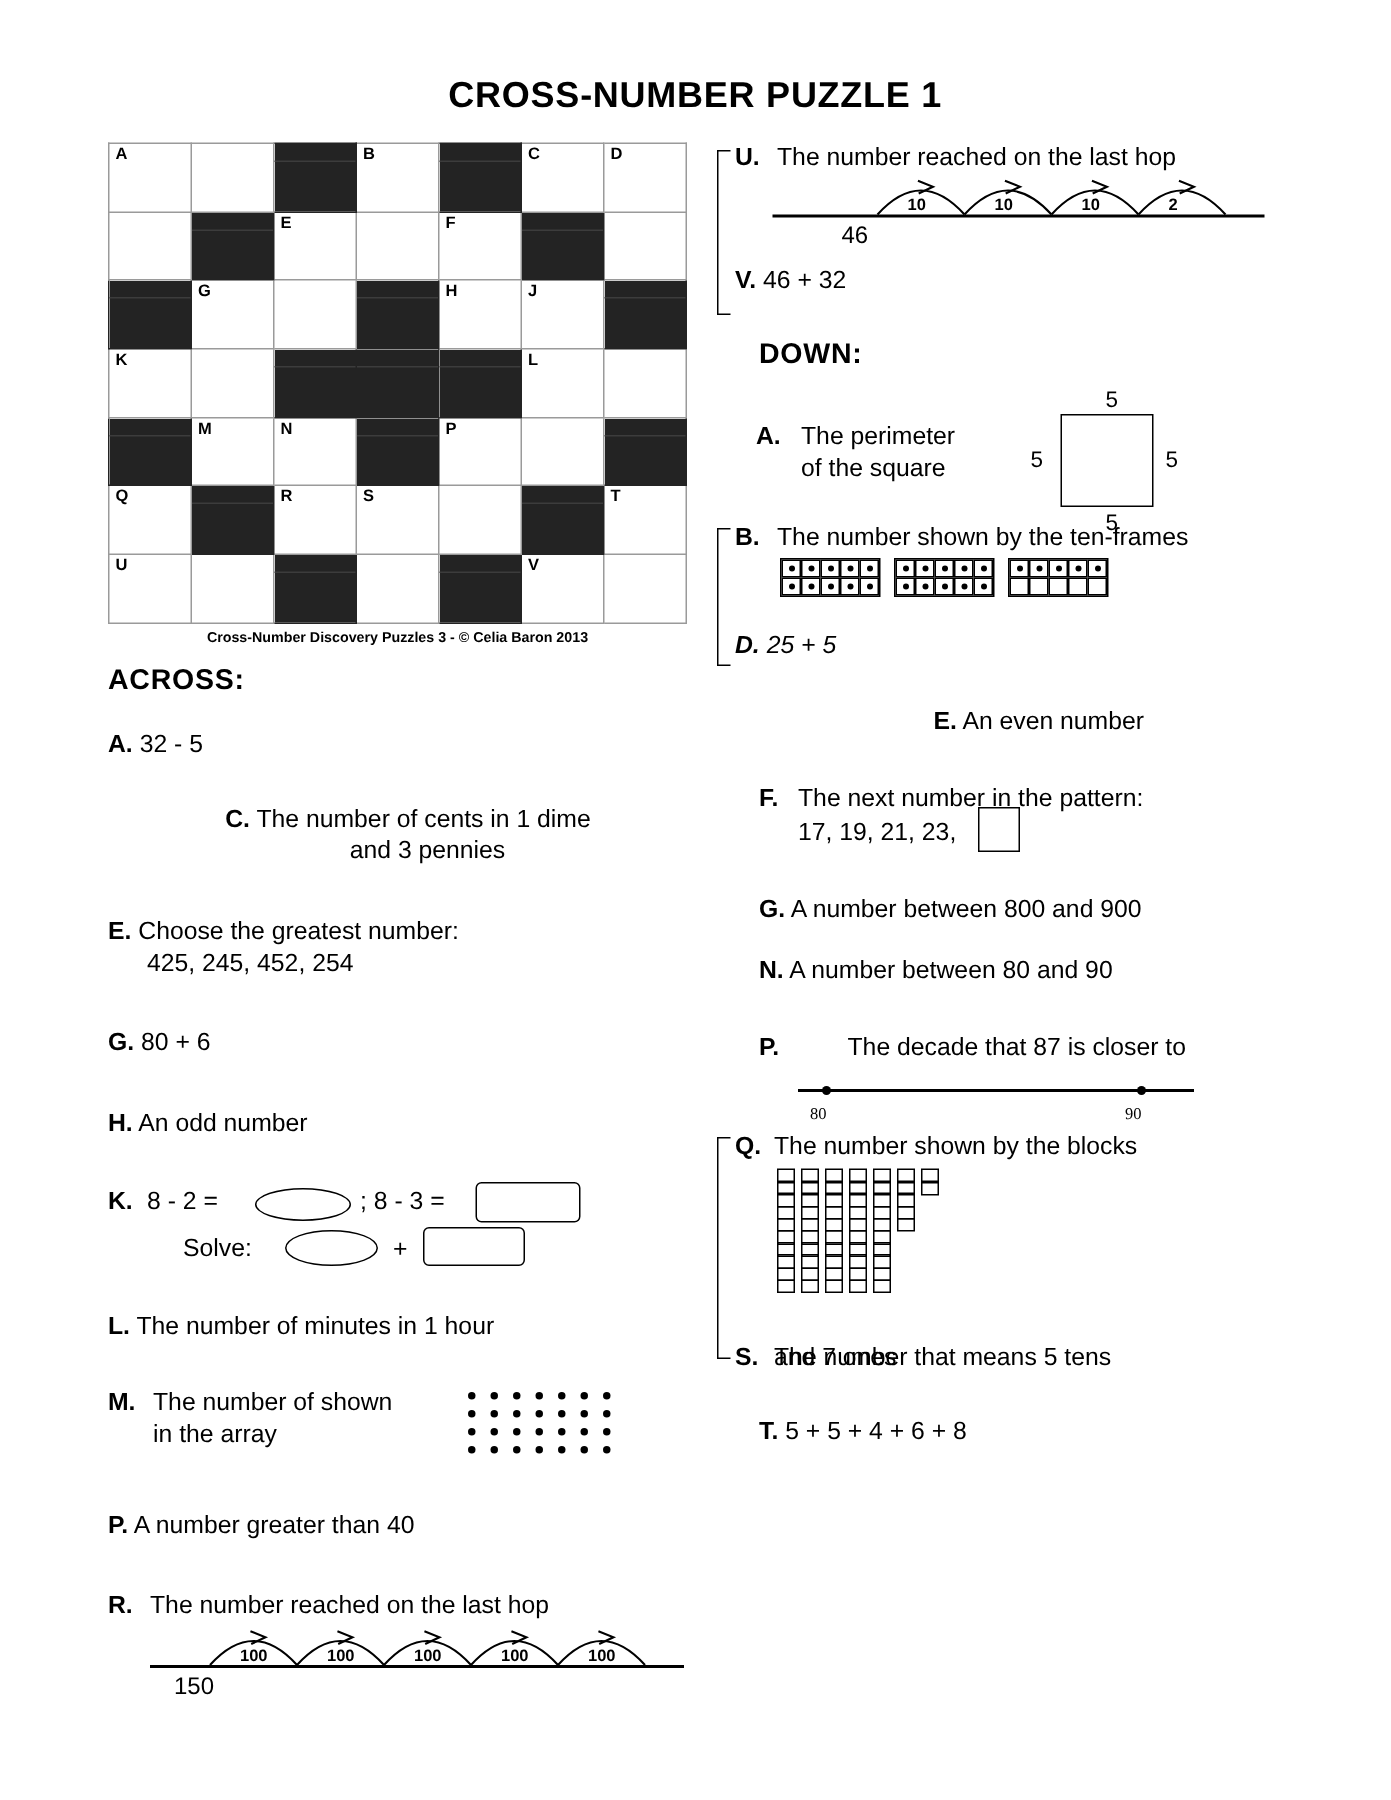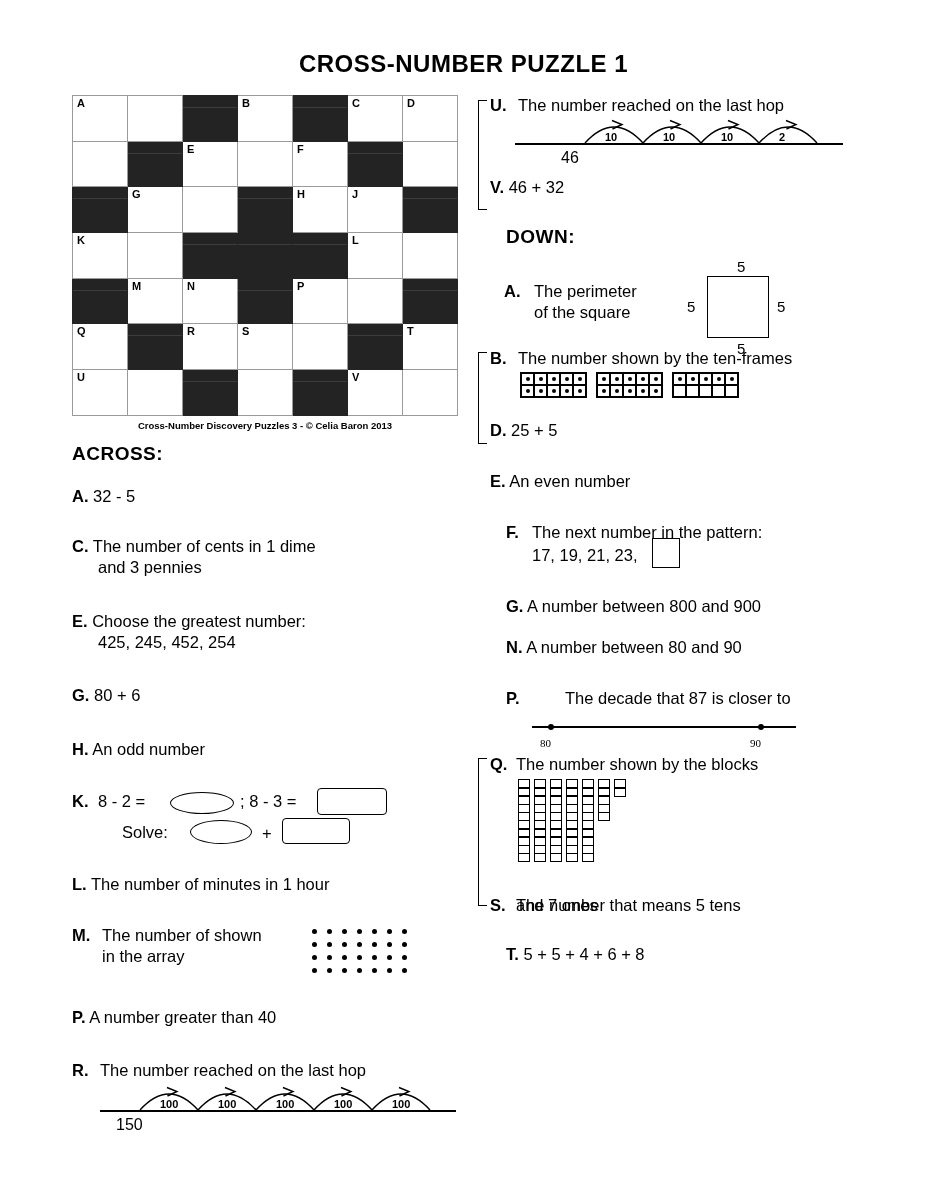--- a/index.html
+++ b/index.html
@@ -229,21 +229,21 @@
 
   <div class="col-left">
 
     <div class="sectionHead">ACROSS:</div>
 
     <div class="clue hang" style="margin-top:21px;">
       <span class="lt">A.</span>
       <span class="body">32 - 5</span>
     </div>
 
-    <div class="clue hang" style="margin-top:29px;">
+    <div class="clue hang" style="margin-top:29px;text-align:center;">
       <span class="lt">C.</span>
       <span class="body">The number of cents in 1 dime</span><br>
       <span class="body" style="text-indent:0;">and 3 pennies</span>
     </div>
 
     <div class="clue hang" style="margin-top:33px;">
       <span class="lt">E.</span>
       <span class="body">Choose the greatest number:</span><br>
       <span class="body">425,  245,  452,  254</span>
     </div>
@@ -469,26 +469,26 @@
               <div class="tfcell"></div>
               <div class="tfcell"></div>
               <div class="tfcell"></div>
               <div class="tfcell"></div>
               <div class="tfcell"></div>
             </div>
           </div>
         </div>
     </div>
 
-    <div class="clue hang" style="margin-top:14px;">
+    <div class="clue hang" style="margin-top:14px;font-style:italic;">
       <span class="lt">D.</span>
       <span class="body">25 + 5</span>
     </div>
 
-    <div class="clue hang" style="margin-top:30px; ">
+    <div class="clue hang" style="margin-top:30px; text-align:center;">
       <span class="lt">E.</span>
       <span class="body">An even number</span>
     </div>
 
     <div class="clue" style="margin-top:30px; margin-left:16px; position:relative; height:48px;">
       <span class="lt" style="position:absolute; left:0; top:0;">F.</span>
       <span style="position:absolute; left:26px; top:0;">The next number in the pattern:</span>
       <span style="position:absolute; left:26px; top:23px;">17, 19, 21, 23,</span>
       <span class="sqbox" style="position:absolute; left:146px; top:16px; width:28px; height:30px;"></span>
     </div>

